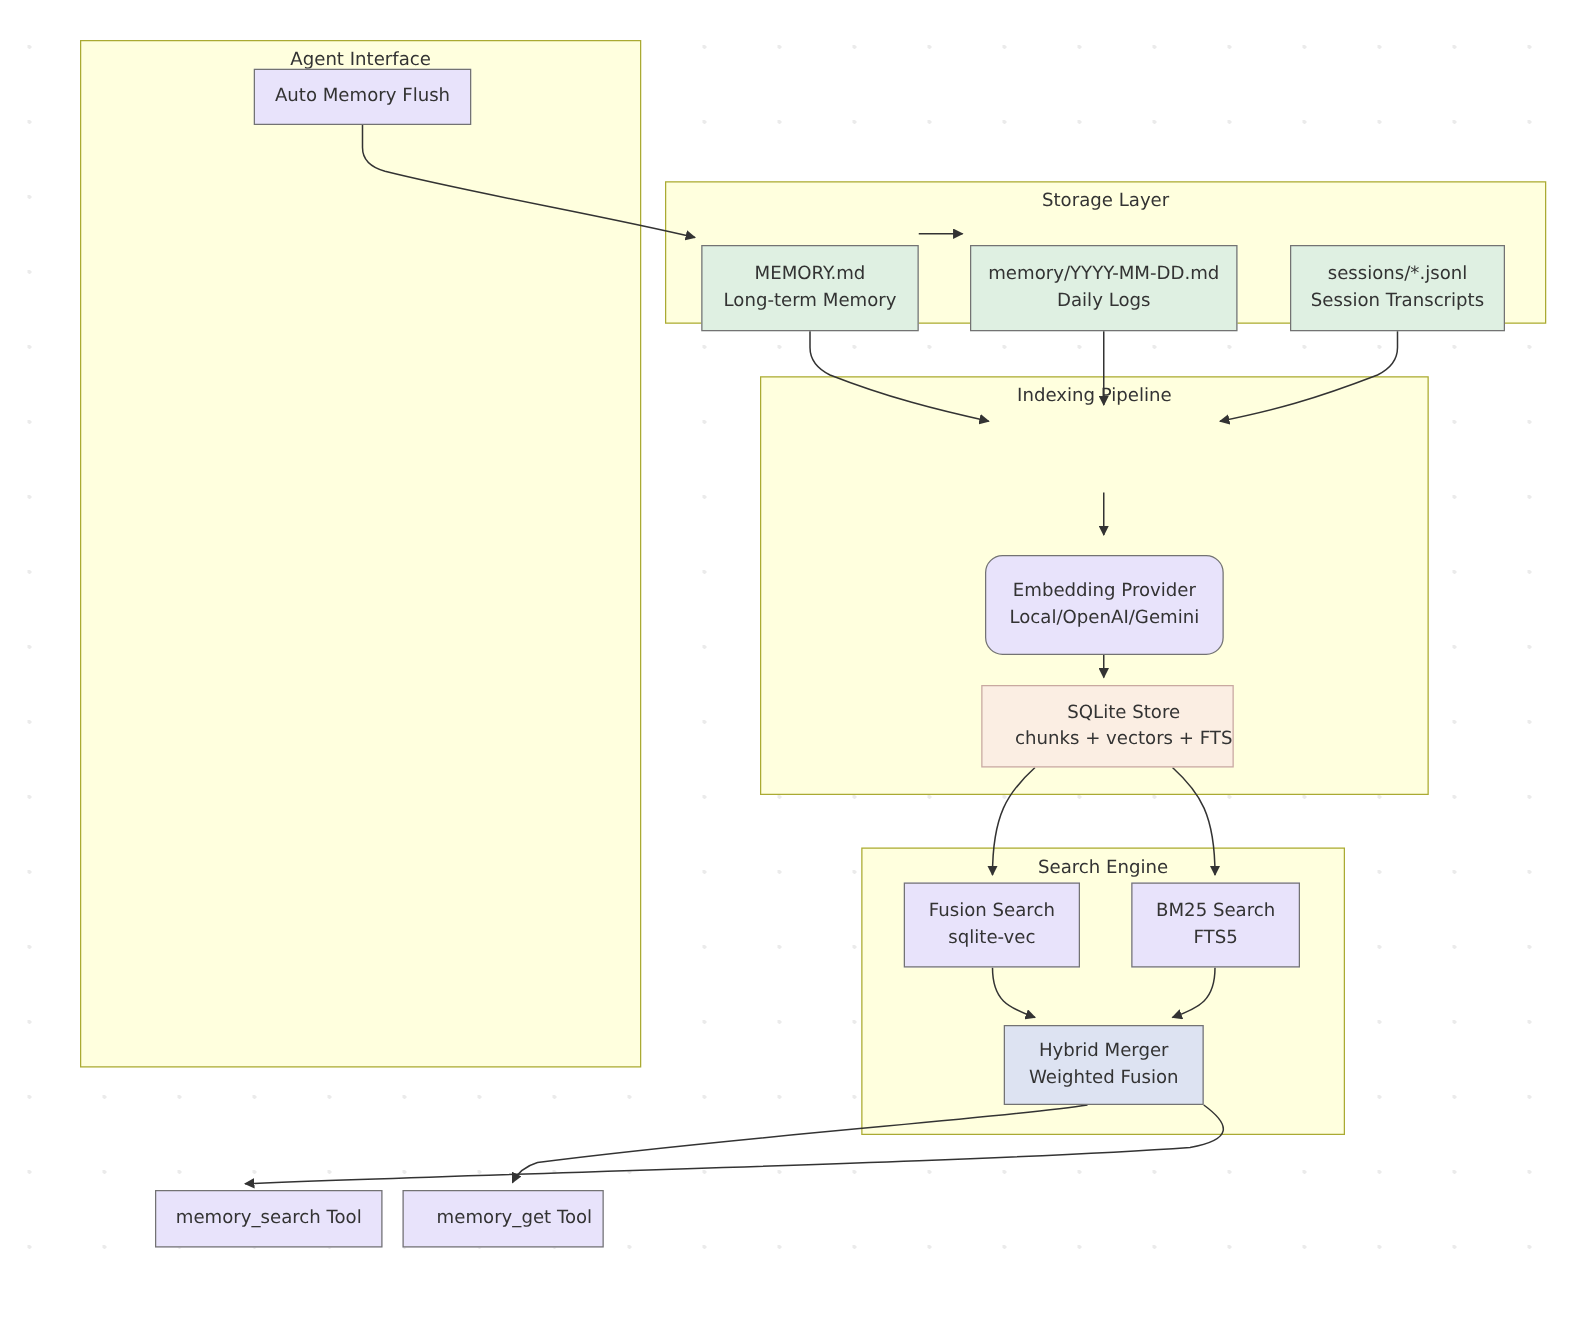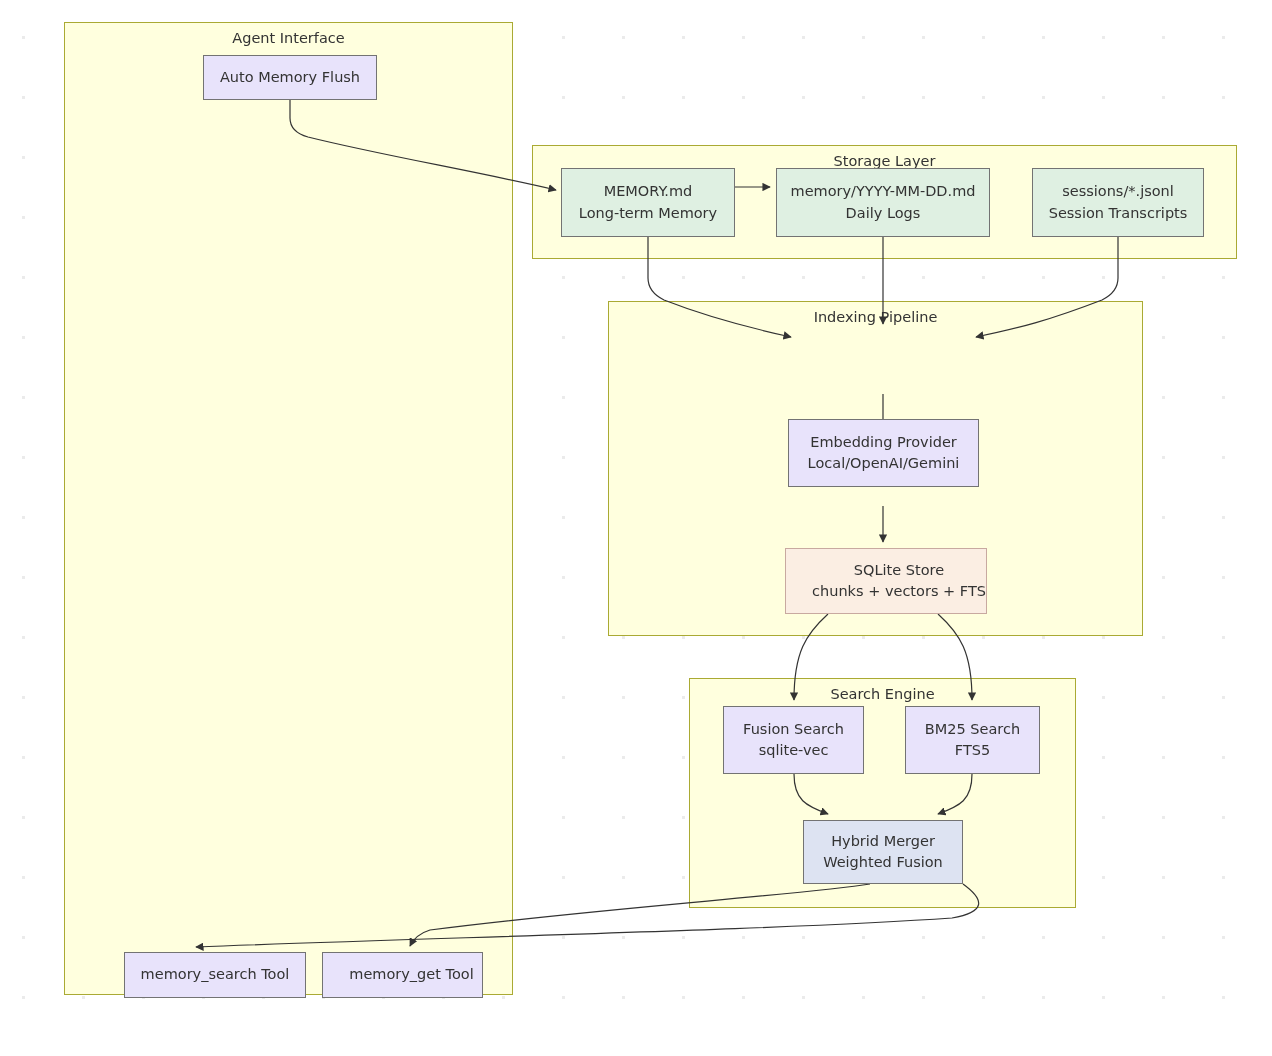--- a/index.html
+++ b/index.html
@@ -50,21 +50,21 @@
     align-items: center;
     justify-content: center;
     font-size: 14.5px;
     color: #333333;
     line-height: 1.45;
     text-align: center;
     padding: 2px 6px;
   }
   .node .ln { display: block; white-space: nowrap; }
   .fill-lavender { background: #e8e3fb; }
-  .fill-green    { background: #dff0e2; }
+  .fill-green    { background: #dff0e2; margin-top: 28px; }
   .fill-peach    { background: #fbeee3; padding-left: 32px; }
   .fill-steel    { background: #dde3f2; }
   .edges {
     position: absolute;
     left: 0; top: 0;
     width: 1272px;
     height: 1056px;
     pointer-events: none;
     overflow: visible;
   }
@@ -72,21 +72,21 @@
     fill: none;
     stroke: #333333;
     stroke-width: 1.2px;
   }
 </style>
 </head>
 <body>
 
 <div id="diagram-root">
 
-  <div class="cluster" style="left:64px; top:22px; width:449px; height:973px;">
+  <div class="cluster" style="left:64px; top:32px; width:449px; height:822px;">
     <div class="cluster-label">Agent Interface</div>
   </div>
 
   <div class="cluster" style="left:532px; top:145px; width:705px; height:114px;">
     <div class="cluster-label">Storage Layer</div>
   </div>
 
   <div class="cluster" style="left:608px; top:301px; width:535px; height:335px;">
     <div class="cluster-label">Indexing Pipeline</div>
   </div>
@@ -142,21 +142,21 @@
     <span class="ln">sessions/*.jsonl</span>
     <span class="ln">Session Transcripts</span>
   </div>
 
   <div class="node fill-green" style="left:776px; top:168px; width:214px; height:69px;">
     <span class="ln">memory/YYYY-MM-DD.md</span>
     <span class="ln">Daily Logs</span>
   </div>
 
 
-  <div class="node fill-lavender" style="left:788px; top:419px; width:191px; height:68px;">
+  <div class="node fill-lavender" style="left:788px; top:444px; width:191px; height:80px;border-radius:14px;">
     <span class="ln">Embedding Provider</span>
     <span class="ln">Local/OpenAI/Gemini</span>
   </div>
 
   <div class="node fill-peach" style="left:785px; top:548px; width:202px; height:66px; border-color:#c8a9a0;">
     <span class="ln">SQLite Store</span>
     <span class="ln">chunks + vectors + FTS</span>
   </div>
 
   <div class="node fill-lavender" style="left:723px; top:706px; width:141px; height:68px;">

